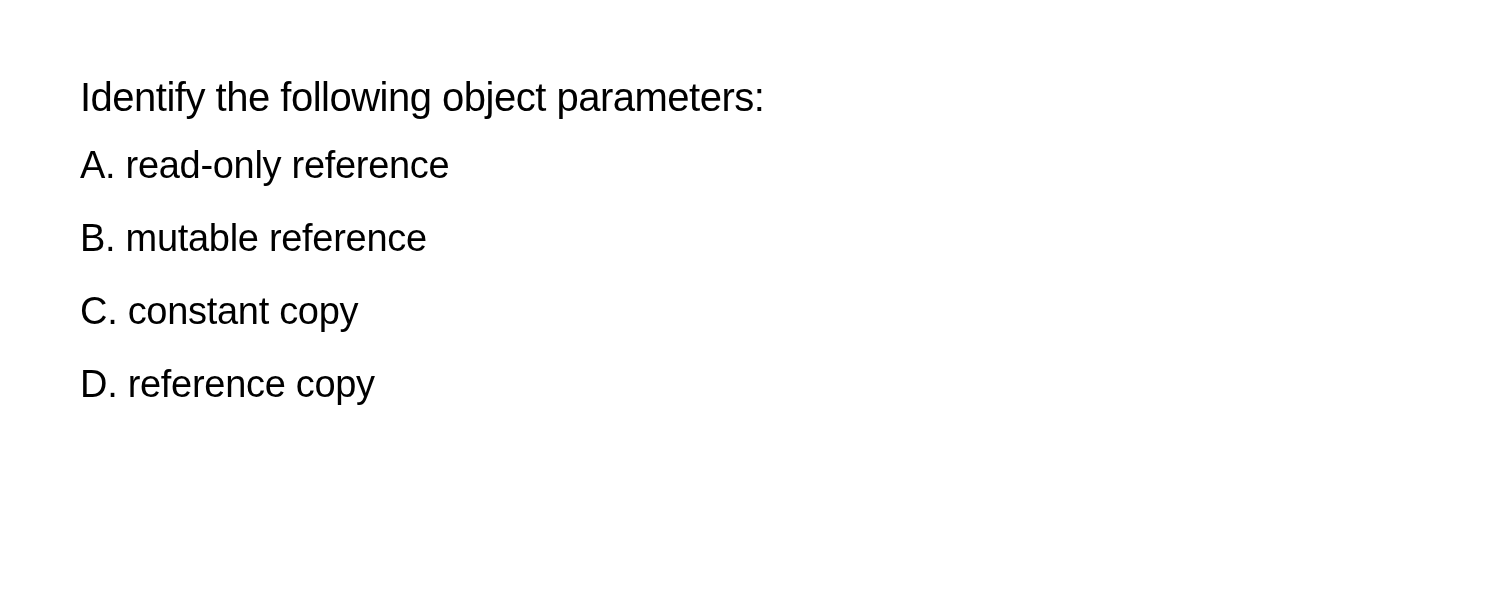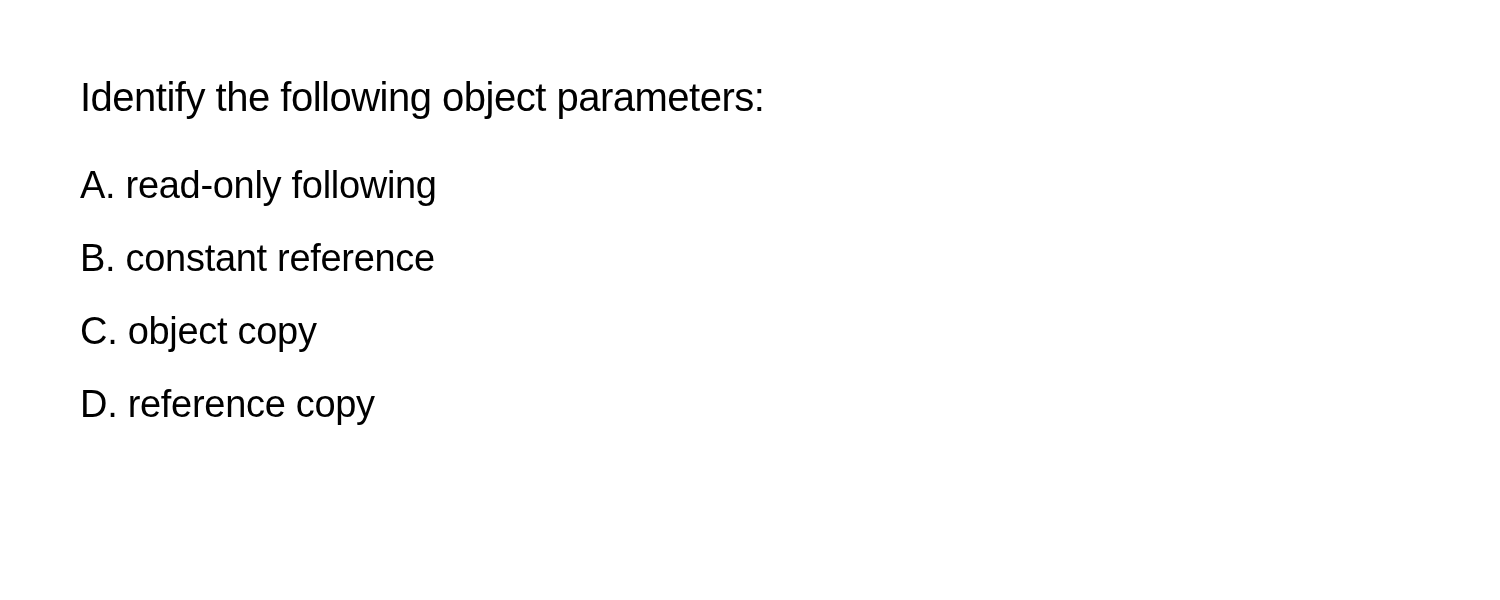--- a/index.html
+++ b/index.html
@@ -11,30 +11,30 @@
       width: 1500px;
       height: 600px;
       background: #ffffff;
       font-family: -apple-system, BlinkMacSystemFont, "Segoe UI", Helvetica, Arial, sans-serif;
       padding: 75px 80px;
       color: #000000;
     }
     .question-prompt {
       font-size: 40px;
       font-weight: 400;
-      margin-bottom: 44px;
+      margin-bottom: 24px;
       letter-spacing: -0.5px;
     }
     .option {
       font-size: 38px;
       font-weight: 400;
       margin-bottom: 30px;
       letter-spacing: -0.3px;
     }
   </style>
 </head>
 <body>
 
 <div class="question-prompt">Identify the following object parameters:</div>
-<div class="option">A. read-only following</div>
-<div class="option">B. constant reference</div>
-<div class="option">C. object copy</div>
+<div class="option">A. read-only reference</div>
+<div class="option">B. mutable reference</div>
+<div class="option">C. constant copy</div>
 <div class="option">D. reference copy</div>
 
 </body></html>

